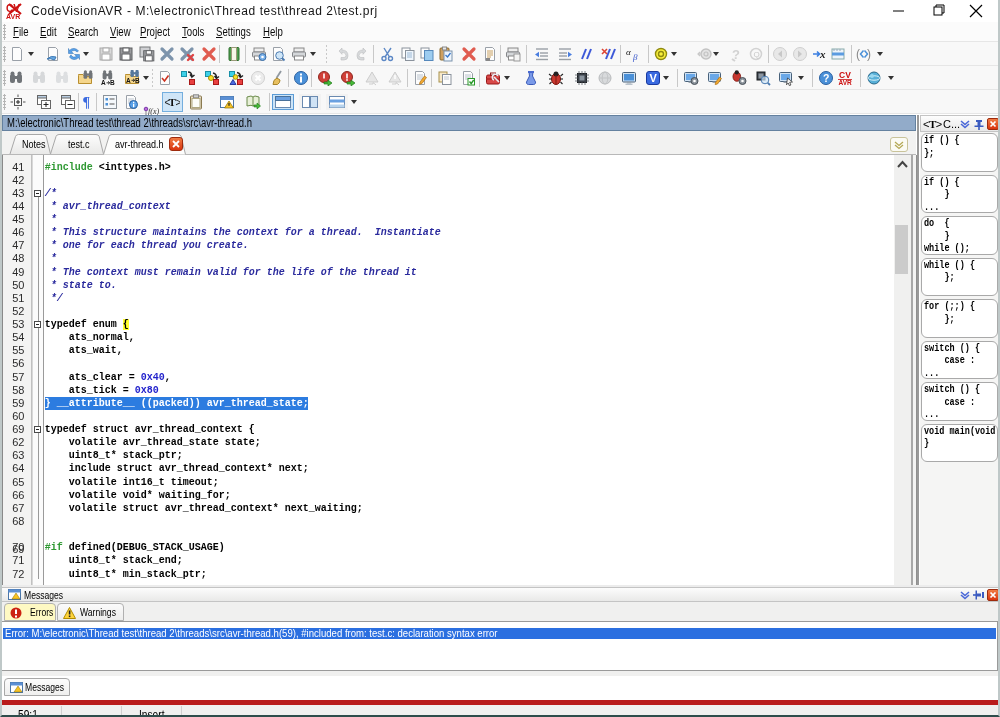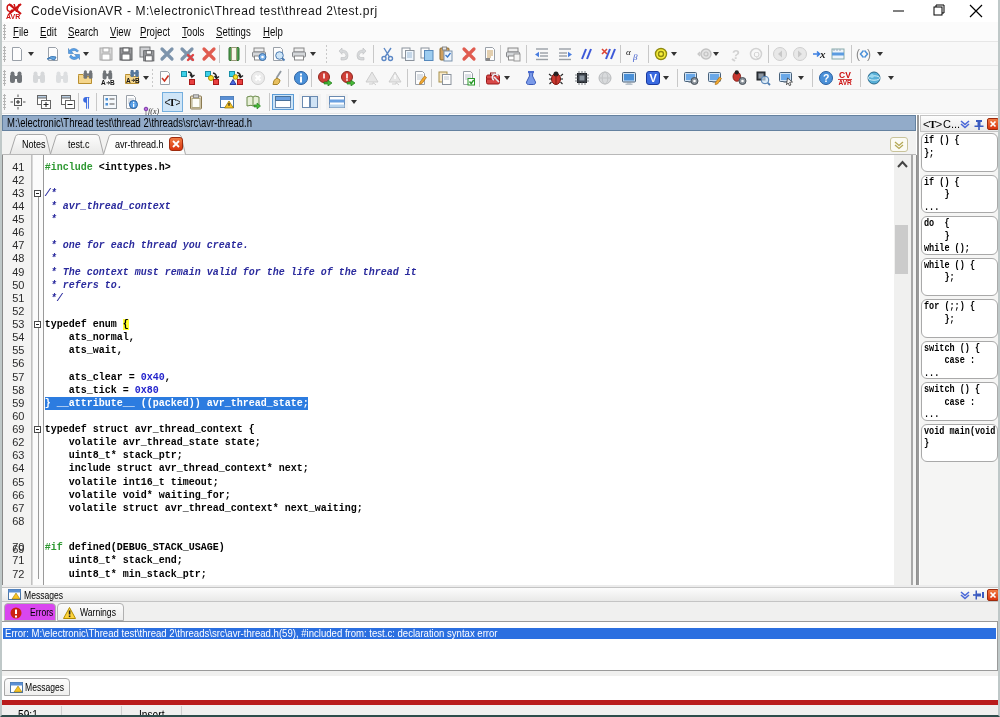--- a/index.html
+++ b/index.html
@@ -712,25 +712,25 @@
 </div>
 <div class="abs" id="editor">
   <div id="gutter"></div>
   <div id="foldcol"></div>
   <div id="codelines">
       <div class="cl" style="top:5.50px"><span class="lnum">41</span><span class="code"><span class="pre">#include</span>&nbsp;&lt;inttypes.h&gt;</span></div>
       <div class="cl" style="top:18.63px"><span class="lnum">42</span><span class="code"></span></div>
       <div class="cl" style="top:31.76px"><span class="lnum">43</span><span class="code"><span class="cmt">/*</span></span><div class="fold"></div></div>
       <div class="cl" style="top:44.89px"><span class="lnum">44</span><span class="code"><span class="cmt"> * avr_thread_context</span></span></div>
       <div class="cl" style="top:58.02px"><span class="lnum">45</span><span class="code"><span class="cmt"> *</span></span></div>
-      <div class="cl" style="top:71.15px"><span class="lnum">46</span></div>
+      <div class="cl" style="top:71.15px"><span class="lnum">46</span><span class="code"><span class="cmt"> * This structure maintains the context for a thread.  Instantiate</span></span></div>
       <div class="cl" style="top:84.28px"><span class="lnum">47</span><span class="code"><span class="cmt"> * one for each thread you create.</span></span></div>
       <div class="cl" style="top:97.41px"><span class="lnum">48</span><span class="code"><span class="cmt"> *</span></span></div>
       <div class="cl" style="top:110.54px"><span class="lnum">49</span><span class="code"><span class="cmt"> * The context must remain valid for the life of the thread it</span></span></div>
-      <div class="cl" style="top:123.67px"><span class="lnum">50</span><span class="code"><span class="cmt"> * refers to.</span></span></div>
+      <div class="cl" style="top:123.67px"><span class="lnum">50</span><span class="code"><span class="cmt"> * state to.</span></span></div>
       <div class="cl" style="top:136.80px"><span class="lnum">51</span><span class="code"><span class="cmt"> */</span></span></div>
       <div class="cl" style="top:149.93px"><span class="lnum">52</span><span class="code"></span></div>
       <div class="cl" style="top:163.06px"><span class="lnum">53</span><span class="code">typedef enum <span class="hy">{</span></span><div class="fold"></div></div>
       <div class="cl" style="top:176.19px"><span class="lnum">54</span><span class="code">    ats_normal,</span></div>
       <div class="cl" style="top:189.32px"><span class="lnum">55</span><span class="code">    ats_wait,</span></div>
       <div class="cl" style="top:202.45px"><span class="lnum">56</span><span class="code"></span></div>
       <div class="cl" style="top:215.58px"><span class="lnum">57</span><span class="code">    ats_clear = <span class="num">0x40</span>,</span></div>
       <div class="cl" style="top:228.71px"><span class="lnum">58</span><span class="code">    ats_tick = <span class="num">0x80</span></span></div>
       <div class="cl" style="top:241.84px"><span class="lnum">59</span><span class="code"><span class="sel">} __attribute__ ((packed)) avr_thread_state;</span></span><div class="selbar"></div></div>
       <div class="cl" style="top:254.97px"><span class="lnum">60</span><span class="code"></span></div>
@@ -823,21 +823,21 @@
           <rect x="2.5" y="1.5" width="1.5" height="9"></rect>
           <rect x="0" y="5.2" width="3" height="1.6"></rect>
         </g>
       </svg>
     <span style="position:absolute;left:985px;top:1px;width:12px;height:12px;background:linear-gradient(#f07b43,#d9350f);border:1px solid #9e2a0c;border-radius:2px">
         <svg width="10" height="10" style="position:absolute;left:0;top:0">
           <path d="M2.5 2.5 l5 5 M7.5 2.5 l-5 5" stroke="#fff" stroke-width="1.7"></path>
         </svg>
       </span>
   </div>
-  <div class="mtab" style="left:4px;width:52px;background:#d946ef">
+  <div class="mtab" style="left:4px;width:52px;background:#fef9c3">
       <svg width="12" height="12" style="position:absolute;left:5px;top:3px">
         <circle cx="6" cy="6" r="5.5" fill="#cc2211"></circle>
         <rect x="5" y="2.5" width="2" height="4.5" fill="#fff"></rect>
         <rect x="5" y="8.5" width="2" height="2" fill="#fff"></rect>
       </svg>
       <span class="sq" style="position:absolute;left:25px;top:2px">Errors</span>
     </div>
   <div class="mtab" style="left:57px;width:67px">
       <svg width="13" height="12" style="position:absolute;left:5px;top:3px">
         <path d="M6.5 0.5 l6 11 h-12 z" fill="#ffd43a" stroke="#b08c00" stroke-width="1"></path>

